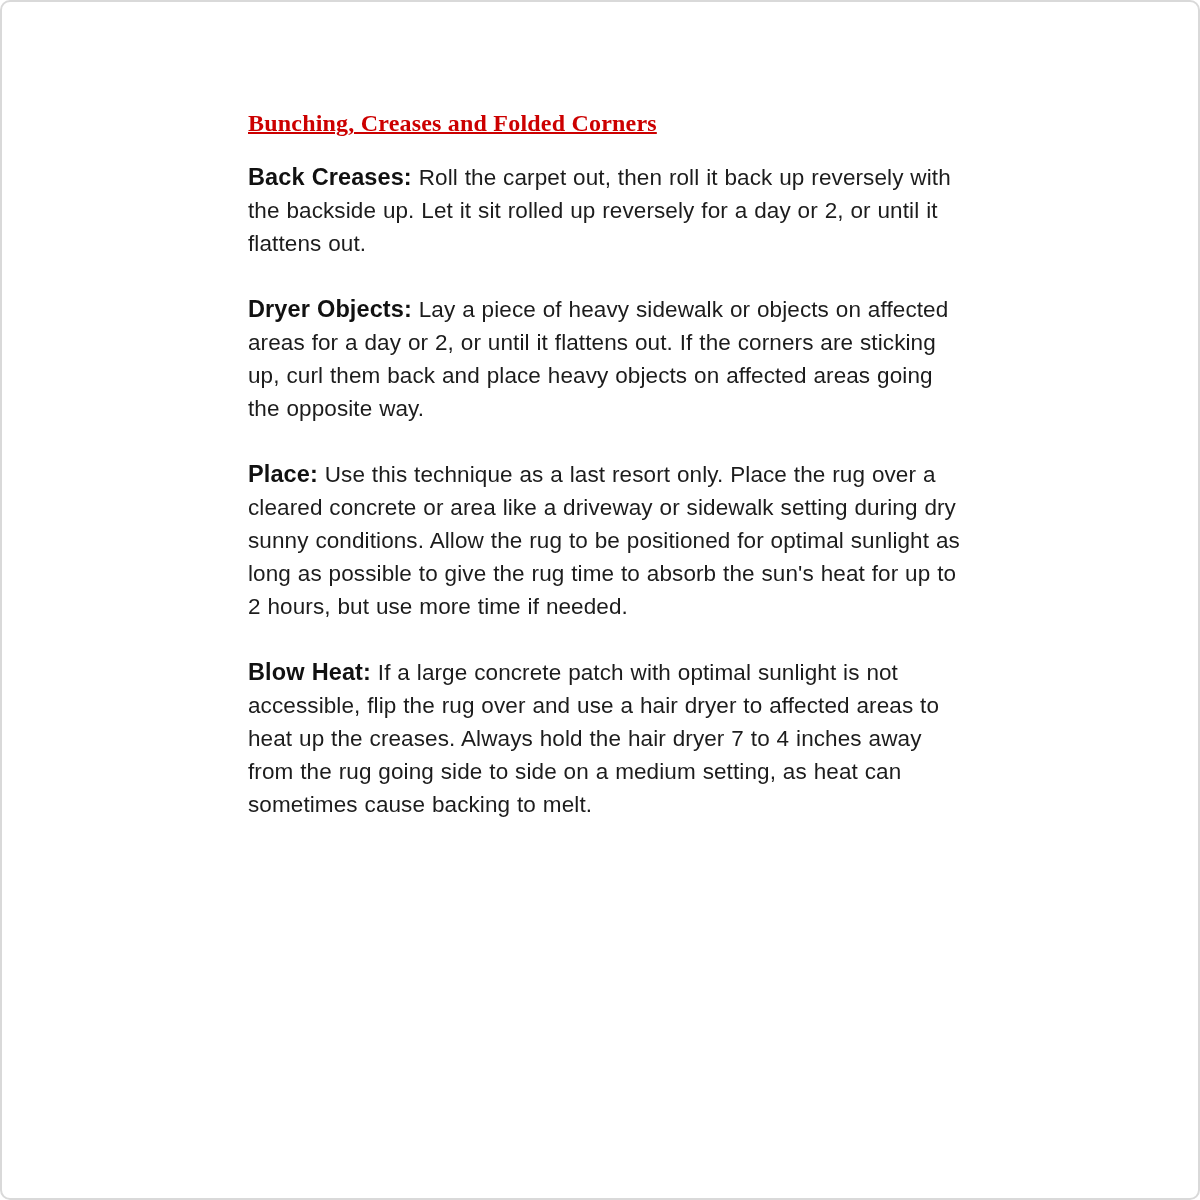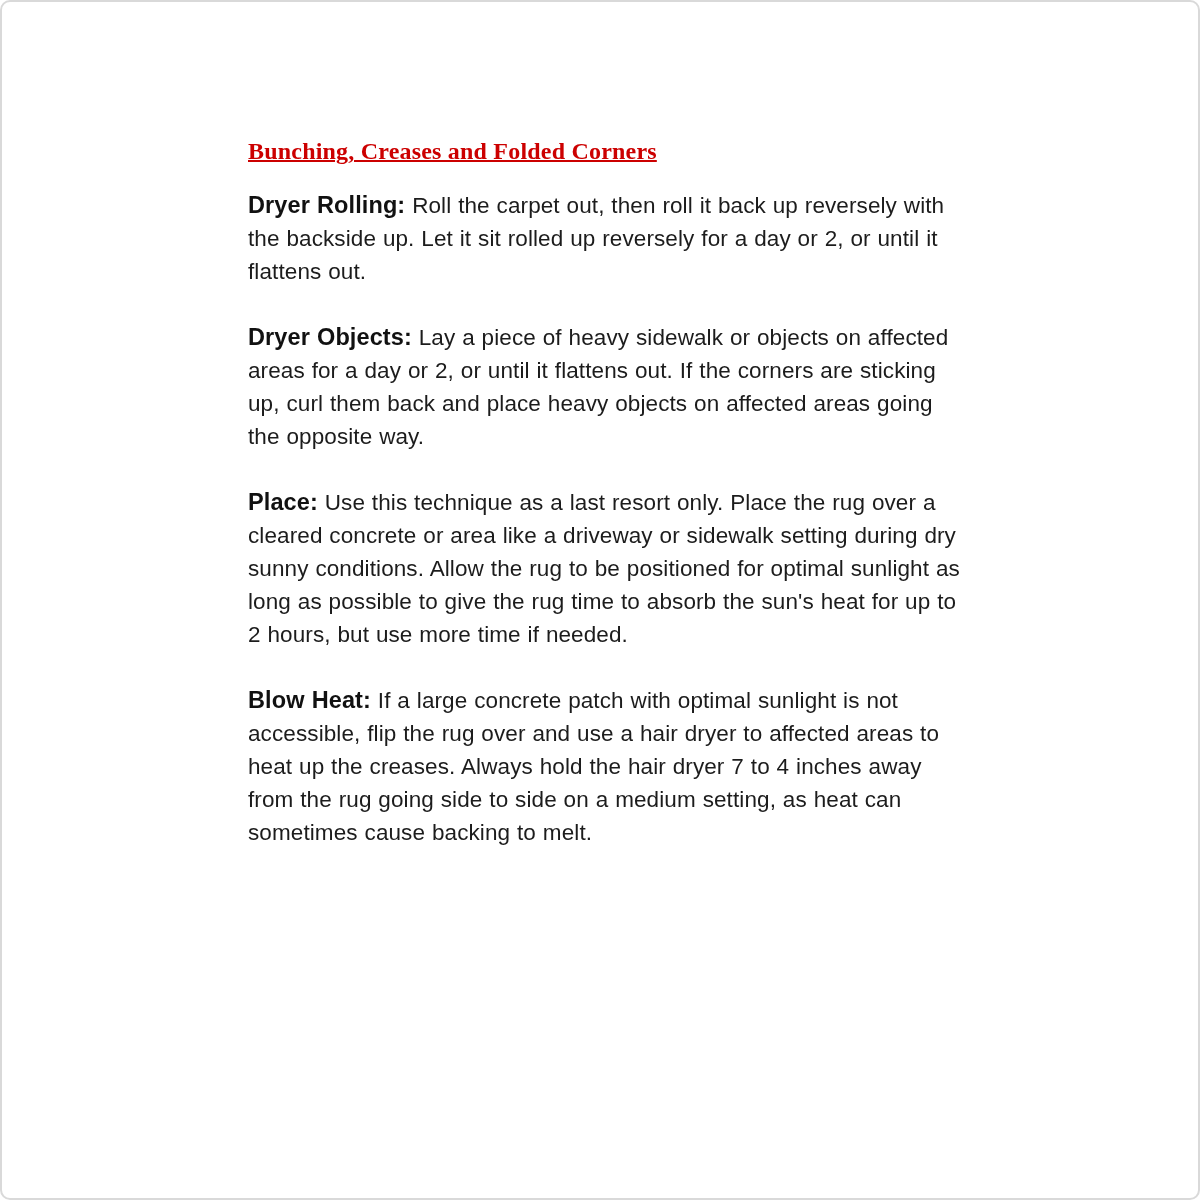--- a/index.html
+++ b/index.html
@@ -20,21 +20,20 @@
     border: 2px solid #d9d9d9;
     border-radius: 10px;
     pointer-events: none;
     box-sizing: border-box;
   }
   .page {
     position: absolute;
     top: 110px;
     left: 248px;
     width: 712px;
-    margin-top: 28px;
   }
   .heading {
     font-family: "Liberation Serif", serif;
     font-size: 24px;
     font-weight: 700;
     color: #cc0000;
     text-decoration: underline;
     text-decoration-thickness: 2px;
     margin: 0 0 24px 0;
     letter-spacing: 0.2px;
@@ -56,21 +55,21 @@
 </head>
 <body>
 
 <div class="frame"></div>
 
 <div class="page">
 
   <h1 class="heading">Bunching, Creases and Folded Corners</h1>
 
 
-  <p class="para"><strong>Dryer Rolling:</strong><span> Roll the carpet out, then roll it back up reversely with the backside up. Let it sit rolled up reversely for a day or 2, or until it flattens out.</span></p>
+  <p class="para"><strong>Back Creases:</strong><span> Roll the carpet out, then roll it back up reversely with the backside up. Let it sit rolled up reversely for a day or 2, or until it flattens out.</span></p>
 
   <p class="para"><strong>Dryer Objects:</strong><span> Lay a piece of heavy sidewalk or objects on affected areas for a day or 2, or until it flattens out. If the corners are sticking up, curl them back and place heavy objects on affected areas going the opposite way.</span></p>
 
   <p class="para"><strong>Place:</strong><span> Use this technique as a last resort only. Place the rug over a cleared concrete or area like a driveway or sidewalk setting during dry sunny conditions. Allow the rug to be positioned for optimal sunlight as long as possible to give the rug time to absorb the sun's heat for up to 2 hours, but use more time if needed.</span></p>
 
   <p class="para"><strong>Blow Heat:</strong><span> If a large concrete patch with optimal sunlight is not accessible, flip the rug over and use a hair dryer to affected areas to heat up the creases. Always hold the hair dryer 7 to 4 inches away from the rug going side to side on a medium setting, as heat can sometimes cause backing to melt.</span></p>
 
 </div>
 
 </body></html>

